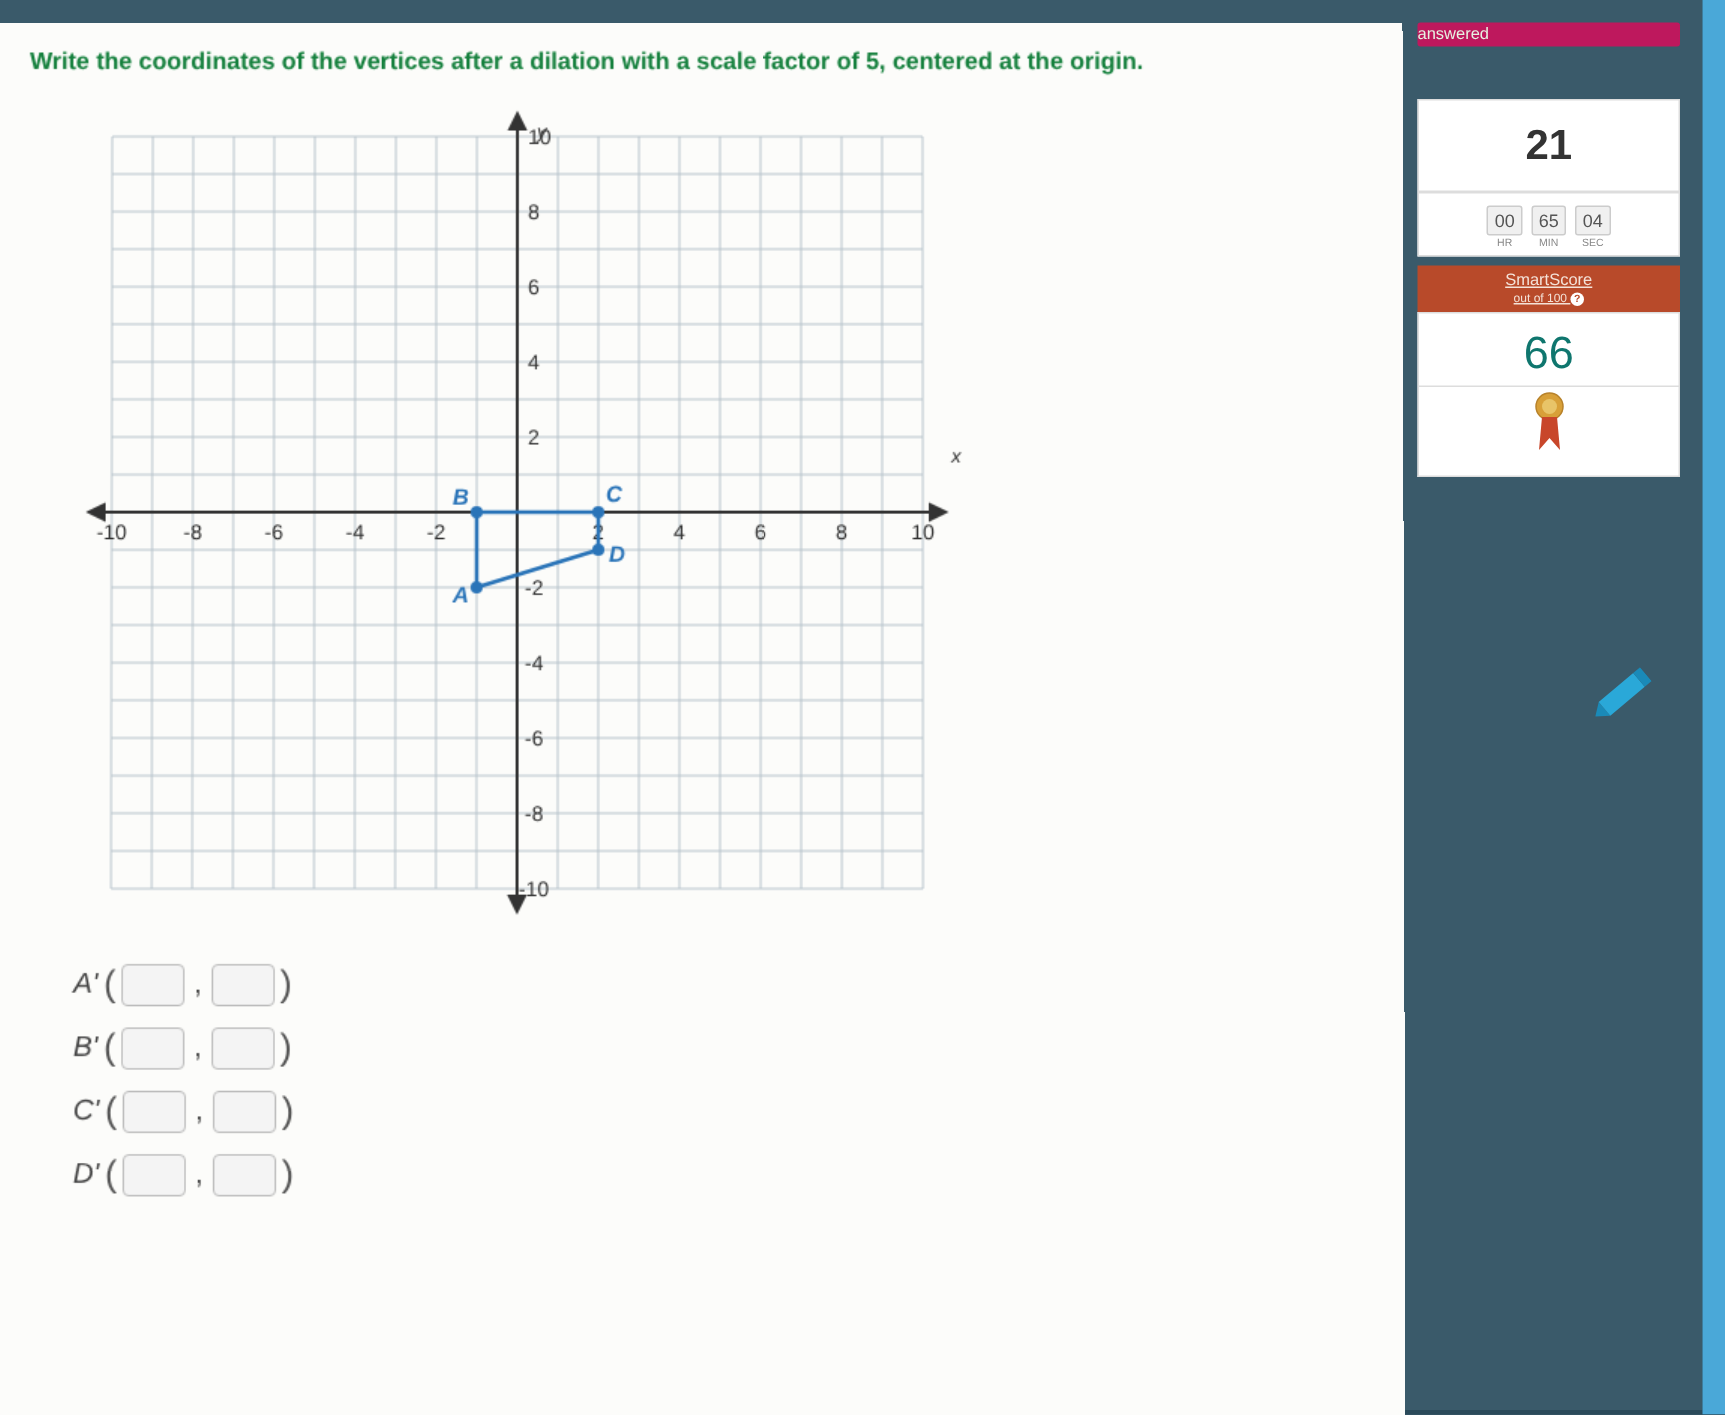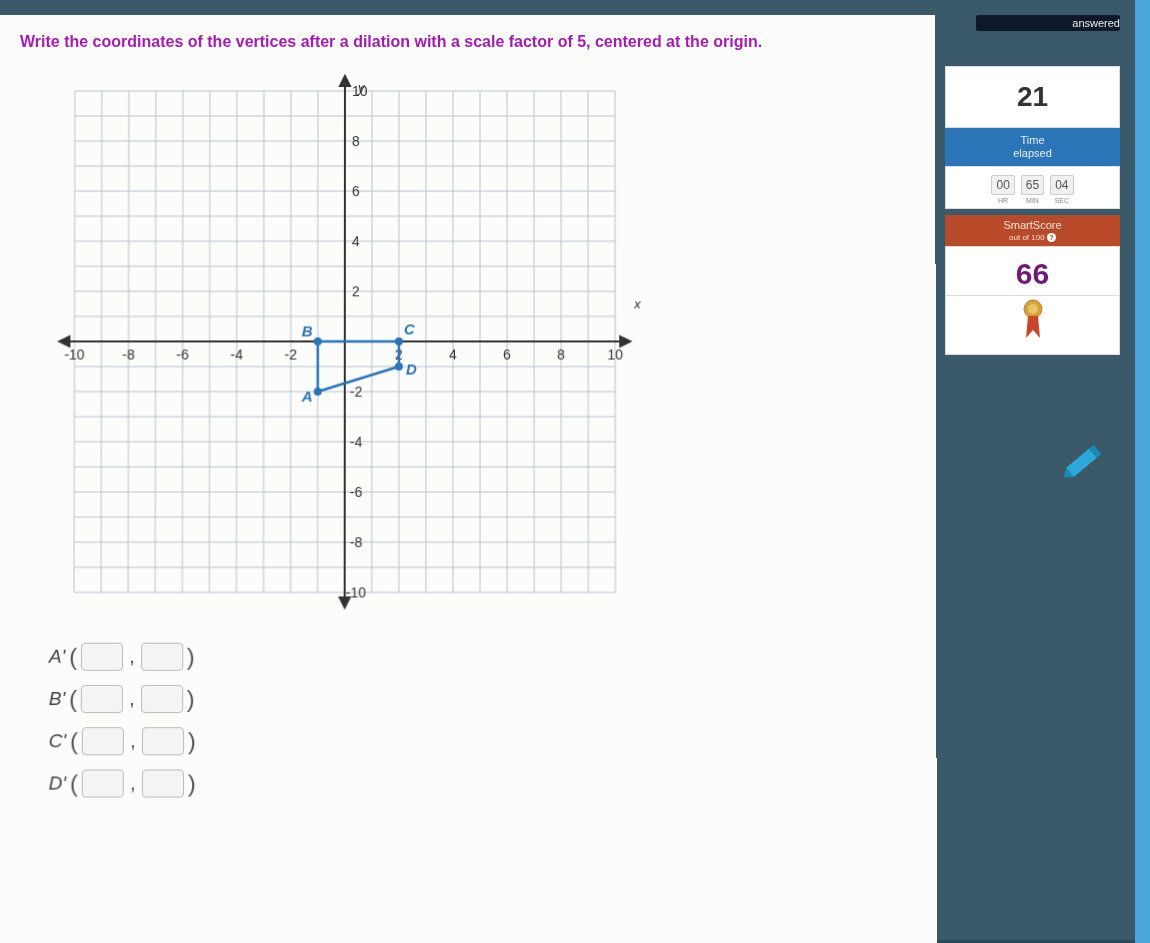--- a/index.html
+++ b/index.html
@@ -34,21 +34,21 @@
     top: 15px;
     width: 935px;
     height: 925px;
     background: #fcfcfa;
     padding: 15px 20px;
     transform: perspective(2000px) rotateX(0.5deg);
     transform-origin: top center;
   }
   .question-text {
     font-size: 16px;
-    color: #a21caf;
+    color: #15803d;
     font-weight: bold;
     line-height: 1.5;
     margin-bottom: 12px;
   }
   .graph-container {
     width: 610px;
     height: 550px;
     position: relative;
     margin-left: 20px;
     margin-top: 5px;
@@ -79,28 +79,27 @@
     font-size: 14px;
   }
   
   .sidebar {
     position: absolute;
     left: 945px;
     top: 15px;
     width: 175px;
   }
   .answered-pill {
-    background: #0f172a;
+    background: #be185d;
     color: #e6f2e2;
     font-size: 11px;
-    text-align: right;
+    text-align: left;
     padding: 2px 0;
     border-radius: 2px;
     margin-bottom: 6px;
-    margin-left: 31px;
   }
   .big-count {
     background: #fff;
     font-size: 28px;
     font-weight: bold;
     text-align: center;
     padding: 14px 0;
     color: #333;
     border: 1px solid #ddd;
     margin-top: 35px;
@@ -134,29 +133,30 @@
   }
   .time-cell .lab { font-size: 7px; color: #888; margin-top: 2px; }
   .smartscore-head {
     background: #b84a2a;
     color: #f4e2d8;
     text-align: center;
     font-size: 11px;
     padding: 4px 0;
     line-height: 1.2;
     margin-top: 6px;
+    text-decoration: underline;
   }
   .smartscore-head .sub { font-size: 8px; display:block; }
   .smartscore-val {
     background: #fff;
     text-align: center;
     font-size: 30px;
-    font-weight: bold;
+    font-weight: normal;
     padding: 10px 0 4px;
-    color: #701a75;
+    color: #0f766e;
     border: 1px solid #ddd;
   }
   .ribbon {
     background: #fff;
     text-align: center;
     padding: 2px 0 10px;
     border: 1px solid #ddd;
     border-top: none;
   }
   .ribbon svg { width: 26px; height: 42px; }
@@ -316,24 +316,20 @@
         <span class="comma">,</span>
         <input type="text" style="">
         <span class="paren">)</span>
       </div>
     </div>
   </div>
 
   <div class="sidebar">
     <div class="answered-pill">answered</div>
     <div class="big-count">21</div>
-    <div class="time-elapsed-head">
-      <span style="white-space:pre-line">Time
-elapsed</span>
-    </div>
     <div class="time-box">
       <div class="time-cell">
         <div class="val">00</div>
         <div class="lab">HR</div>
       </div>
       <div class="time-cell">
         <div class="val">65</div>
         <div class="lab">MIN</div>
       </div>
       <div class="time-cell">

